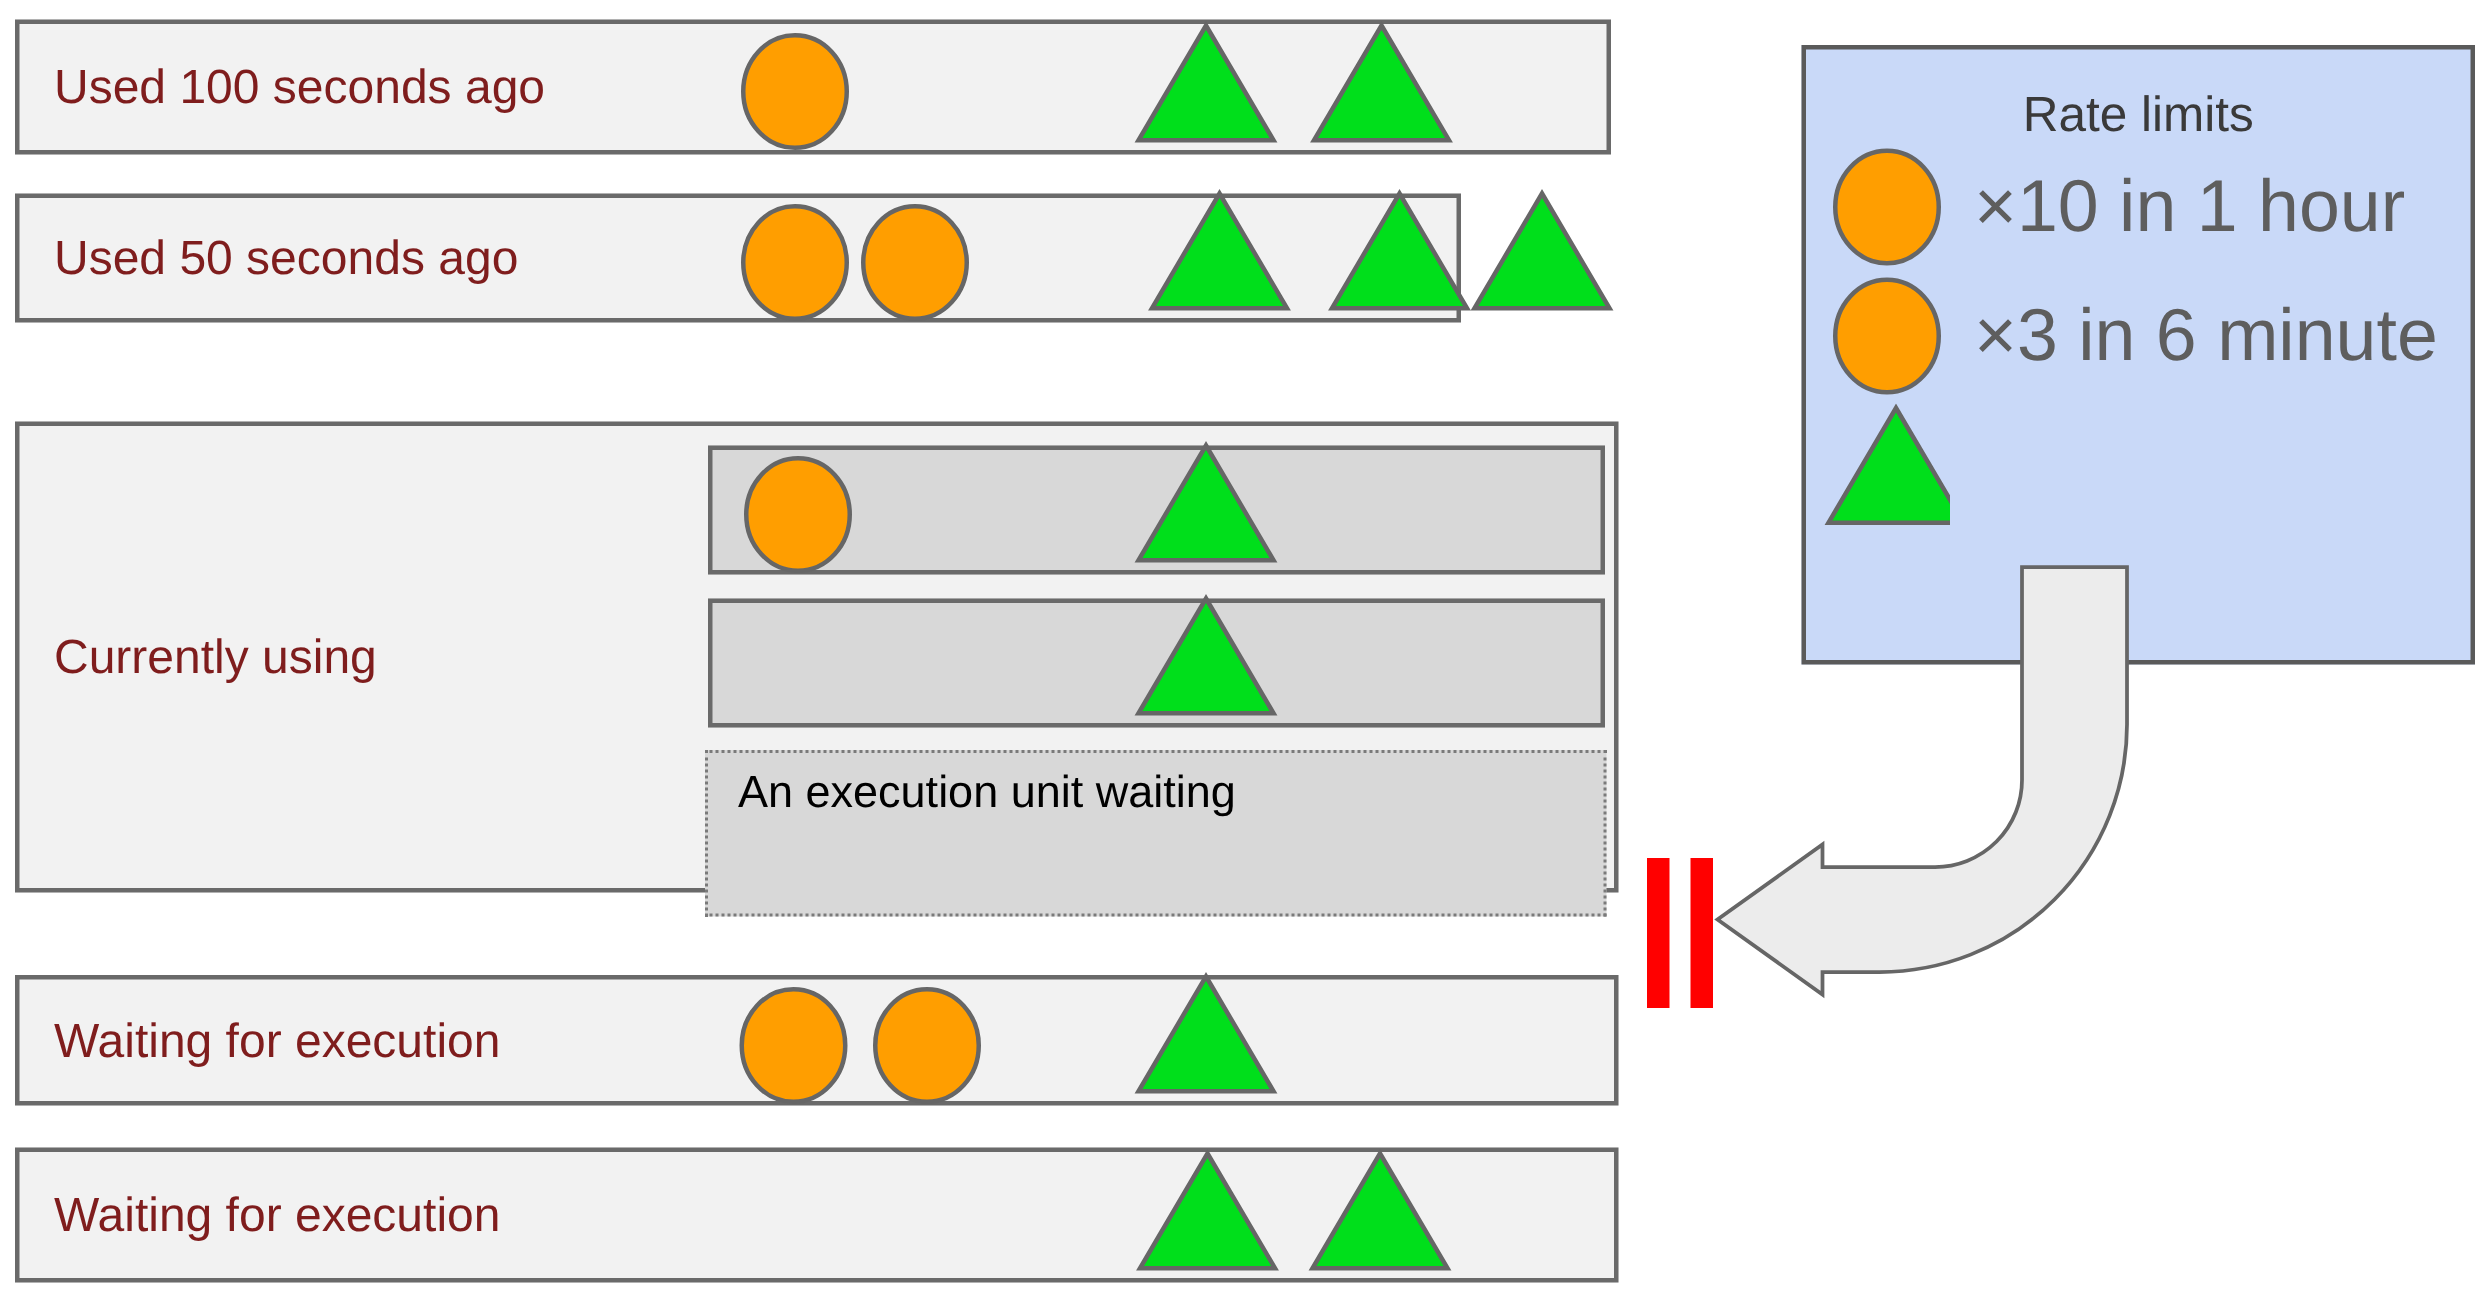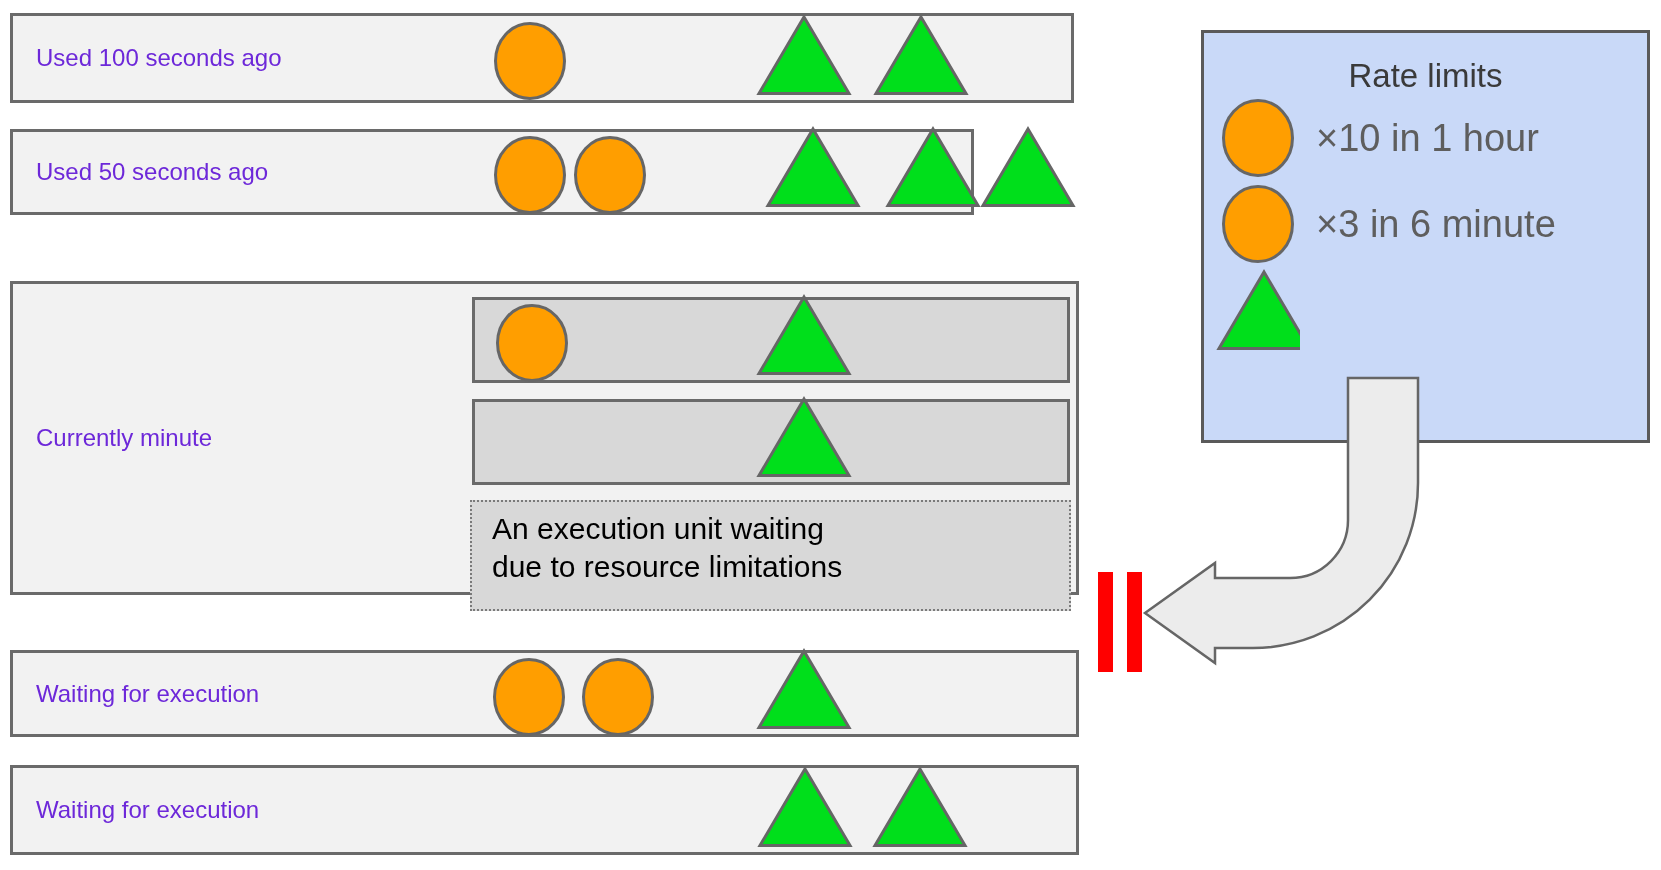--- a/index.html
+++ b/index.html
@@ -6,42 +6,42 @@
   .canvas{
     position:relative;width:1661px;height:870px;background:#ffffff;overflow:hidden;
     font-family:"Liberation Sans", sans-serif;
   }
   .row-box{
     position:absolute;background:var(--row-fill,#f2f2f2);
     border:3px solid var(--box-border,#6a6a6a);box-sizing:border-box;
   }
   .row-label{
     position:absolute;left:23px;top:50%;transform:translateY(-50%);
-    font-size:24px;color:#6d28d9;white-space:nowrap;
+    font-size:32px;color:#7f1d1d;white-space:nowrap;
   }
   .shape{position:absolute;line-height:0;}
   .unit-box{
     position:absolute;background:var(--unit-fill,#d8d8d8);
     border:3px solid var(--box-border,#6a6a6a);box-sizing:border-box;
   }
   .dotted-box{
     position:absolute;background:var(--unit-fill,#d8d8d8);
     border:2px dotted #7a7a7a;box-sizing:border-box;
     padding:8px 0 0 20px;font-size:30px;line-height:38px;color:#000;
   }
   .legend{
     position:absolute;left:1191px;top:30px;width:449px;height:413px;
     background:var(--legend-fill,#c9d9f8);
     border:3px solid #5a5a5a;box-sizing:border-box;margin-left:10px;
   }
   .legend-title{margin-top:24px;text-align:center;font-size:33px;color:#3a3a3a;}
   .legend-items{position:absolute;left:12px;top:62px;display:flex;flex-direction:column;}
   .legend-item{display:flex;align-items:center;height:86px;}
   .legend-shape{width:84px;display:flex;justify-content:center;line-height:0;}
-  .legend-label{margin-left:16px;font-size:38px;color:#5e5e5e;white-space:nowrap;}
+  .legend-label{margin-left:16px;font-size:49px;color:#5e5e5e;white-space:nowrap;}
   .pause-bar{position:absolute;width:15px;height:100px;background:var(--red,#ff0000);}
   .arrow{position:absolute;left:0;top:0;pointer-events:none;}
 </style>
 </head>
 <body>
 
 <div class="canvas">
 
   <div id="rows">
       <div class="row-box" style="left: 10px; top: 13px; width: 1064px; height: 90px;">
@@ -91,37 +91,36 @@
         <div class="shape" style="left: 744px; bottom: 4px;"><svg width="96" height="82">
             <polygon points="48,3 93,79.5 3,79.5" fill="#00DF1B" stroke="#666666" stroke-width="3"></polygon>
           </svg></div>
         <div class="shape" style="left: 859px; bottom: 4px;"><svg width="96" height="82">
             <polygon points="48,3 93,79.5 3,79.5" fill="#00DF1B" stroke="#666666" stroke-width="3"></polygon>
           </svg></div>
       </div>
     </div>
 
   <div class="row-box" id="currently-using-box" style="left:10px;top:281px;width:1069px;height:314px">
-    <span class="row-label">Currently minute</span>
+    <span class="row-label">Currently using</span>
     <div class="unit-box" style="left:459px;top:13px;width:598px;height:86px">
         <div class="shape" style="left: 20px; top: 3px;"><svg width="74" height="80">
             <ellipse cx="37" cy="40" rx="34.5" ry="37.5" fill="#FF9E00" stroke="#666666" stroke-width="3"></ellipse>
           </svg></div>
         <div class="shape" style="left: 281px; bottom: 4px;"><svg width="96" height="82">
             <polygon points="48,3 93,79.5 3,79.5" fill="#00DF1B" stroke="#666666" stroke-width="3"></polygon>
           </svg></div>
       </div>
     <div class="unit-box" style="left:459px;top:115px;width:598px;height:86px">
         <div class="shape" style="left: 281px; bottom: 4px;"><svg width="96" height="82">
             <polygon points="48,3 93,79.5 3,79.5" fill="#00DF1B" stroke="#666666" stroke-width="3"></polygon>
           </svg></div>
       </div>
     <div class="dotted-box" style="left:457px;top:216px;width:601px;height:111px">
       <div>An execution unit waiting</div>
-      <div>due to resource limitations</div>
     </div>
   </div>
 
   <div class="legend">
     <div class="legend-title">Rate limits</div>
     <div class="legend-items" id="legend-items">
         <div class="legend-item">
           <div class="legend-shape">
             <svg width="74" height="80">
               <ellipse cx="37" cy="40" rx="34.5" ry="37.5" fill="#FF9E00" stroke="#666666" stroke-width="3"></ellipse>

